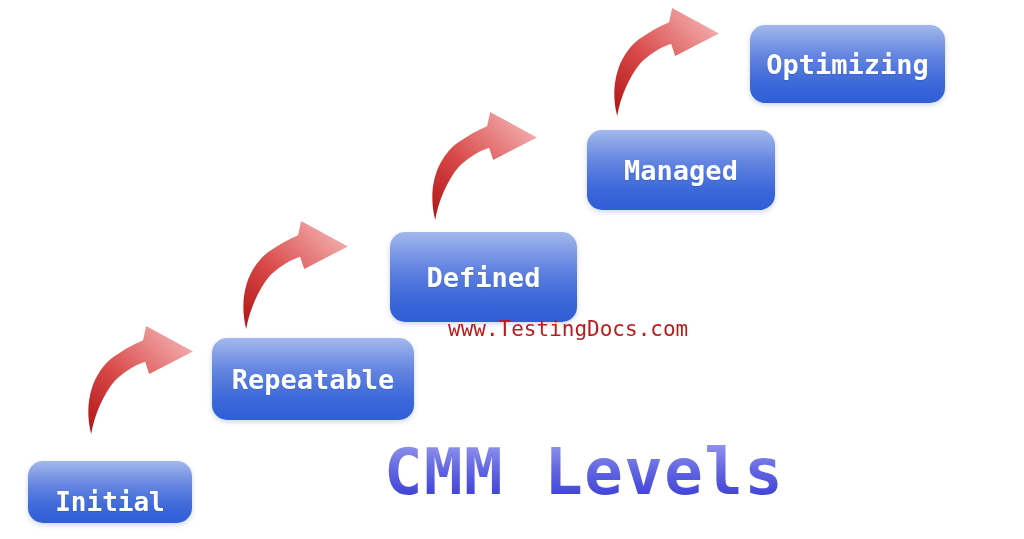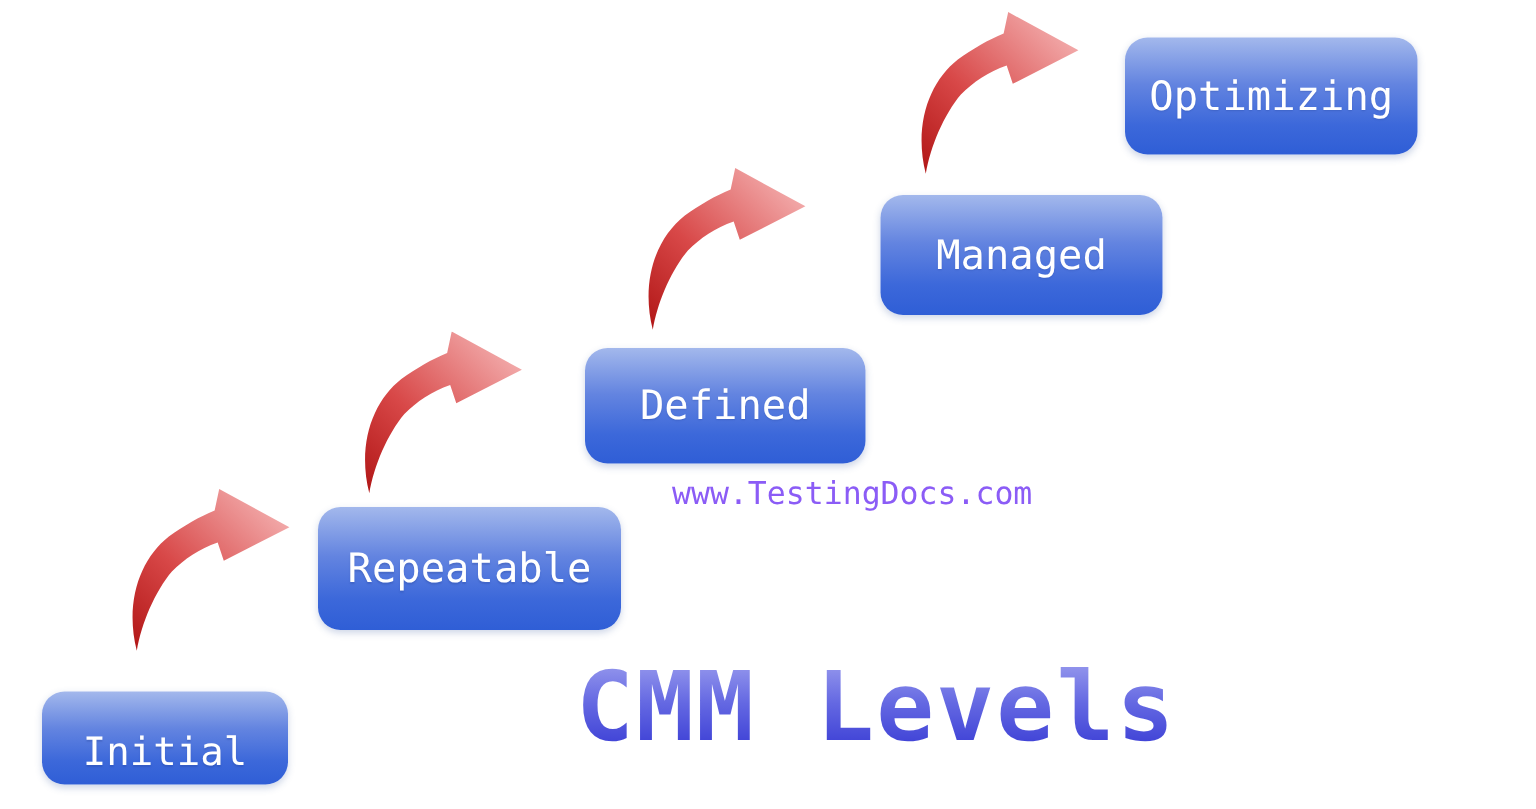--- a/index.html
+++ b/index.html
@@ -15,29 +15,29 @@
   
   .level-box {
     position: absolute;
     border-radius: 15px;
     background: linear-gradient(180deg, #a3b8ec 0%, #6384e0 40%, #3c68da 75%, #2f5ed6 100%);
     display: flex; align-items: center; justify-content: center;
     box-shadow: 0 2px 5px rgba(60, 90, 160, 0.25);
   }
   .level-label {
     color: #ffffff;
-    font-weight: normal;
+    font-weight: bold;
     font-size: 27px;
     white-space: nowrap;
     text-shadow: 0 1px 1px rgba(30,60,140,0.25);
   }
   .b1 { left: 28px;  top: 461px; width: 164px; height: 62px; }
   .b1 .level-label { font-size: 26px; margin-top: 20px; }
   .b2 { left: 212px; top: 338px; width: 202px; height: 82px; }
-  .b3 { left: 390px; top: 232px; width: 187px; height: 77px; }
+  .b3 { left: 390px; top: 232px; width: 187px; height: 90px; }
   .b4 { left: 587px; top: 130px; width: 188px; height: 80px; }
   .b5 { left: 750px; top: 25px;  width: 195px; height: 78px; }
 
   
   .arrow { position: absolute; width: 116px; height: 110px; }
   .a1 { left: 80px;  top: 326px; }
   .a2 { left: 235px; top: 221px; }
   .a3 { left: 424px; top: 112px; }
   .a4 { left: 606px; top: 8px; }
 
@@ -60,21 +60,21 @@
       color: transparent;
       -webkit-text-fill-color: transparent;
     }
   }
 
   
   .watermark {
     position: absolute;
     left: 448px; top: 317px;
     font-size: 21px;
-    color: #8b5cf6;
+    color: #b91c1c;
     white-space: nowrap;
   }
 </style>
 </head>
 <body>
 
 <div class="canvas">
 
   <svg width="0" height="0" style="position:absolute" aria-hidden="true">
     <defs>

